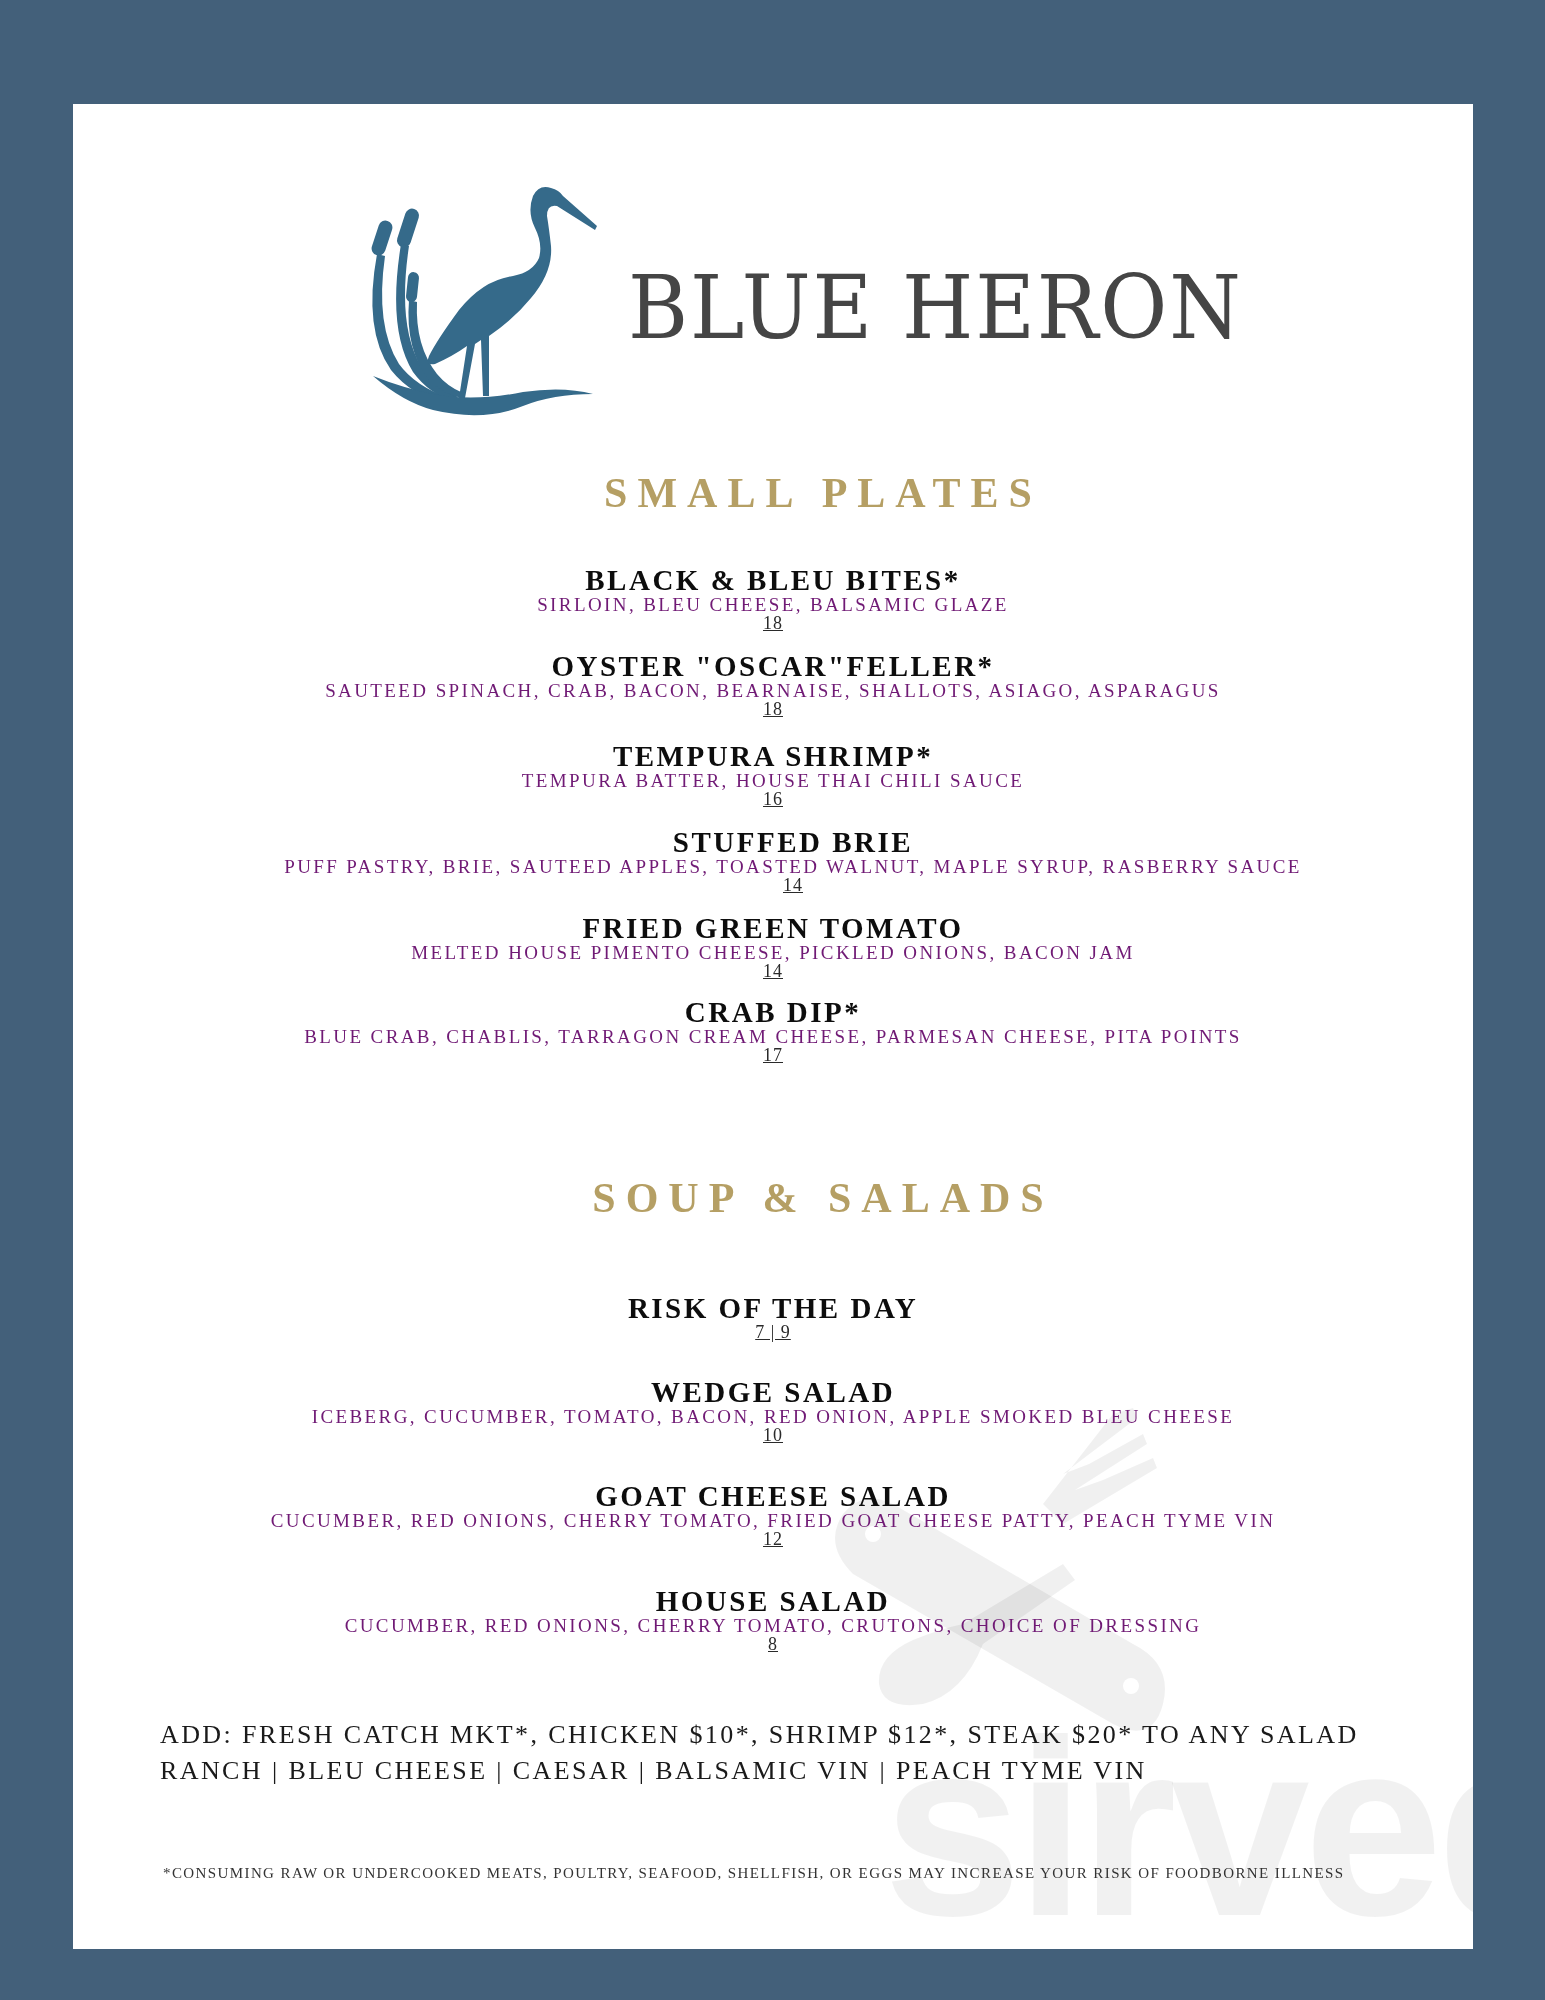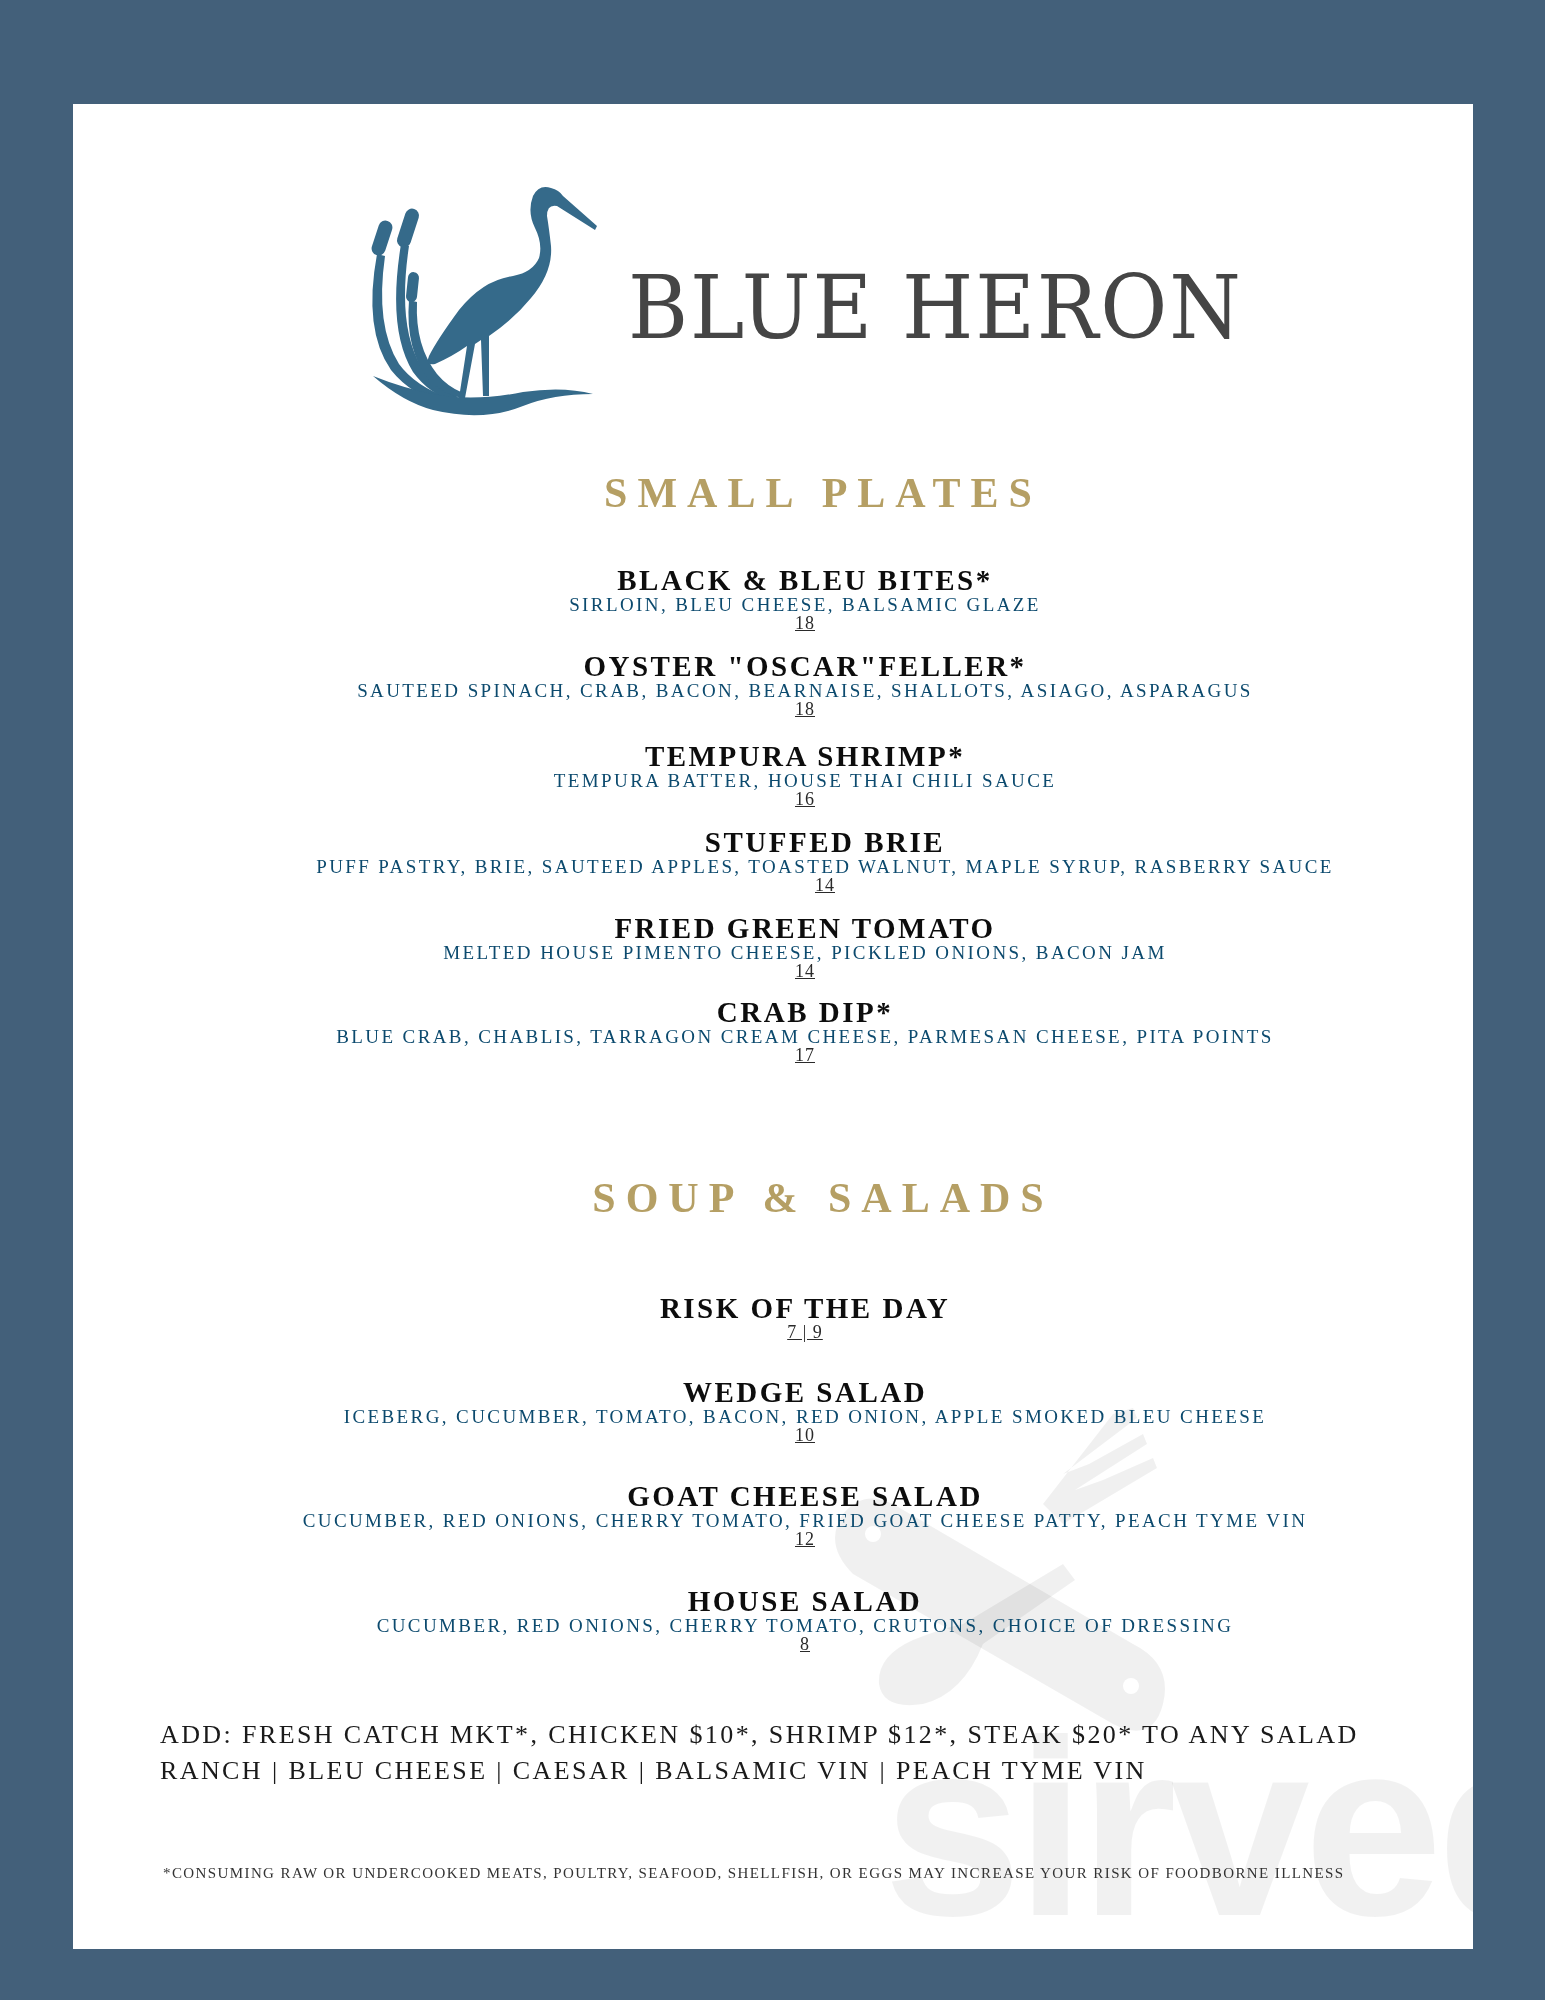--- a/index.html
+++ b/index.html
@@ -33,29 +33,29 @@
     .section-title {
       position: absolute; left: 0; width: 1500px; text-align: center;
       font-family: "Liberation Serif", "DejaVu Serif", serif;
       font-weight: bold; font-size: 42px; letter-spacing: 10px;
       color: #b59f64;
     }
     .section-title.small-plates { top: 365px; }
     .section-title.soups { top: 1070px; }
 
     
-    .item { position: absolute; left: 0; width: 1400px; text-align: center; margin-left: 32px; }
+    .item { position: absolute; left: 0; width: 1400px; text-align: center; }
     .item-name {
       font-family: "Liberation Serif", "DejaVu Serif", serif;
       font-weight: bold; font-size: 29px; letter-spacing: 2.5px;
       color: #0d0d0d; line-height: 30px;
     }
     .item-desc {
       font-family: "Liberation Serif", "DejaVu Serif", serif;
-      font-size: 19px; letter-spacing: 2.4px; color: #0c4a6e;
+      font-size: 19px; letter-spacing: 2.4px; color: #701a75;
       line-height: 19px; white-space: nowrap;
     }
     .item-price {
       font-family: "Liberation Serif", "DejaVu Serif", serif;
       font-size: 18px; color: #2a2a2a; line-height: 19px;
       letter-spacing: 1px;
       text-decoration: underline;
     }
 
     

